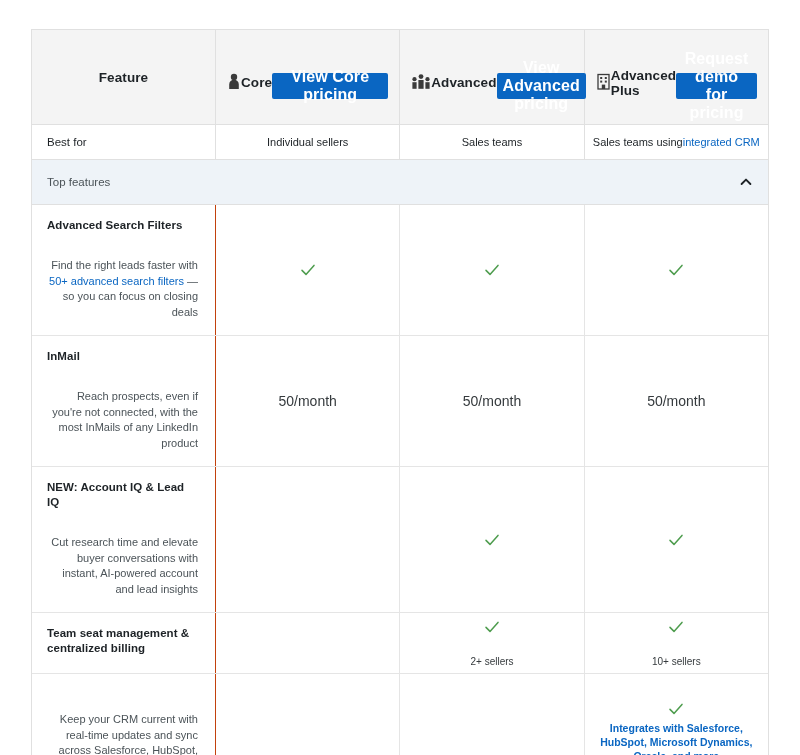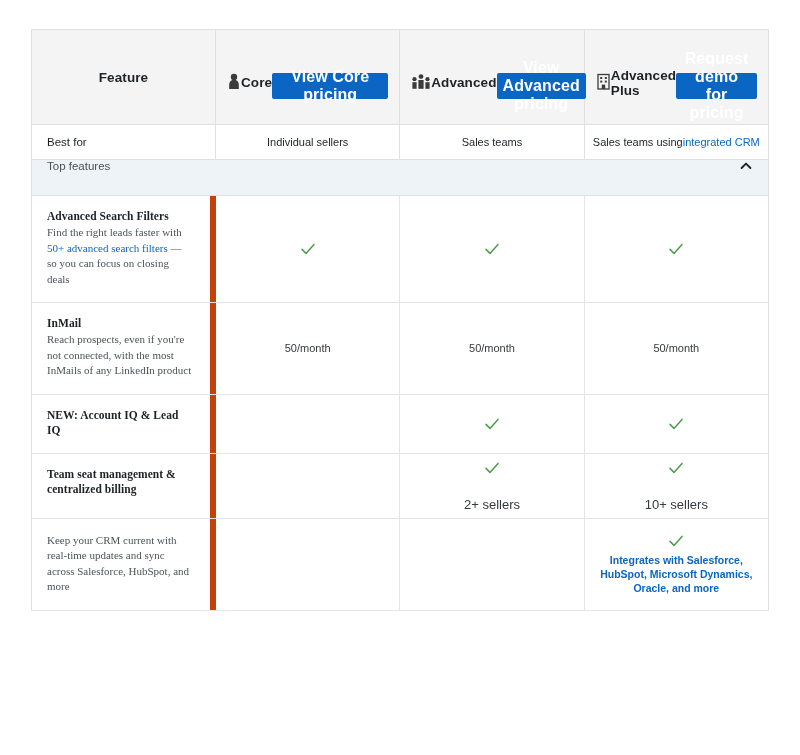--- a/index.html
+++ b/index.html
@@ -137,23 +137,23 @@
   .inline-link {
     color: #0a66c2;
     text-decoration: none;
     cursor: pointer;
   }
 
   
   .section-bar {
     background: #eef3f8;
     border-bottom: 1px solid #e0e0e0;
-    height: 36px;
-    display: flex;
-    align-items: flex-start;
+    height: 45px;
+    display: flex;
+    align-items: center;
     justify-content: space-between;
     padding: 0 16px 0 15px;
     box-sizing: border-box;
     cursor: pointer;
     width: 100%;
   }
   .section-bar-label {
     font-size: 11.5px;
     color: #4b5358;
   }
@@ -161,55 +161,55 @@
     width: 12px;
     height: 12px;
     display: block;
   }
 
   
   .feature-row {
     border-bottom: 1px solid #e5e5e5;
   }
   .feature-row .col-feature {
-    border-right: 6px solid #c2410c;
+    border-right: 1px solid #c2410c;
     padding: 13px 17px 15px 15px;
     box-sizing: border-box;
-    font-family: Liberation Serif, serif;
   }
   .feature-title {
     font-size: 11.5px;
     font-weight: bold;
     color: #1d2226;
     line-height: 15px;
     letter-spacing: .05px;
   }
   .feature-desc {
     font-size: 11px;
     color: #4b5358;
     line-height: 15.5px;
-    margin-top: 1px;
+    margin-top: 25px;
+    text-align: right;
   }
   .feature-row .col-plan {
     border-right: 1px solid #e5e5e5;
     display: flex;
     flex-direction: column;
     align-items: center;
     justify-content: center;
     text-align: center;
     padding: 6px 8px;
     box-sizing: border-box;
   }
   .feature-row .col-plan:last-child { border-right: none; }
   .cell-value {
-    font-size: 11px;
+    font-size: 14px;
     color: #353a3d;
   }
   .cell-note {
-    font-size: 13px;
+    font-size: 10px;
     color: #353a3d;
     margin-top: 21px;
   }
   .cell-link {
     font-size: 10.5px;
     color: #0a66c2;
     line-height: 14px;
     margin-top: 4px;
     font-weight: bold;
     cursor: pointer;
@@ -332,20 +332,21 @@
           <div class="col-plan">
             <span class="cell-value">50/month</span>
           </div>
           <div class="col-plan">
             <span class="cell-value">50/month</span>
           </div>
         </div>
         <div class="row feature-row">
           <div class="col-feature">
             <div class="feature-title">NEW: Account IQ &amp; Lead IQ</div>
+            <div class="feature-desc">Cut research time and elevate buyer conversations with instant, AI-powered account and lead insights</div>
           </div>
           <div class="col-plan"></div>
           <div class="col-plan">
             <span>
               <svg class="check" viewBox="0 0 16 16" aria-hidden="true">
                 <path d="M2 8.4 L6 12.4 L14 3.4" fill="none" stroke="#4d9c4d" stroke-width="1.5" stroke-linecap="round" stroke-linejoin="round"></path>
               </svg>
             </span>
           </div>
           <div class="col-plan">

